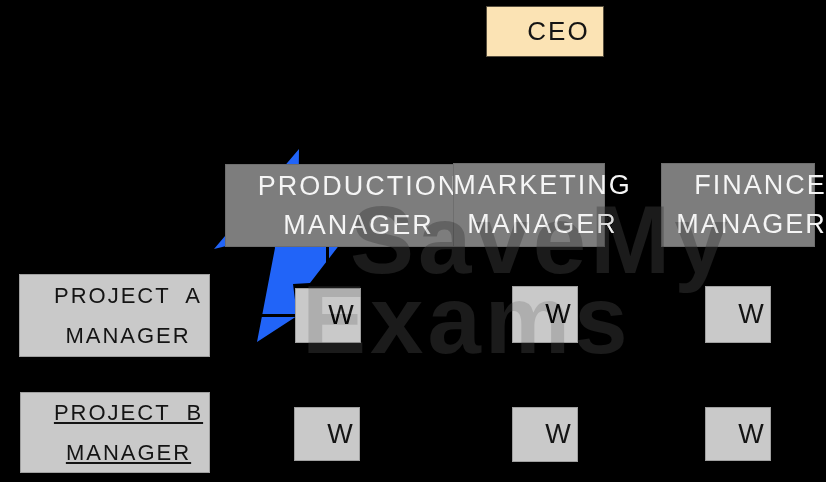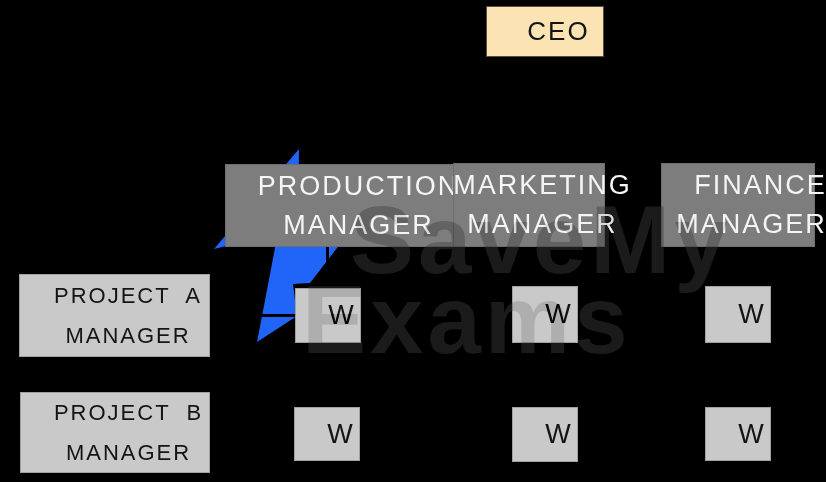--- a/index.html
+++ b/index.html
@@ -38,21 +38,21 @@
   .mgr{background:var(--manager-fill,#7d7d7d);border:1px solid #6e6e6e;
        color:var(--manager-text,#f5f5f5);font-size:27px;line-height:39px;letter-spacing:2px;}
   .mgr-prod{left:225px;top:164px;width:240px;height:83px;}
   .mgr-mkt {left:453px;top:163px;width:152px;height:84px;}
   .mgr-fin {left:661px;top:163px;width:154px;height:84px;text-align:right;}
 
   .lightbox{background:var(--worker-fill,#c9c9c9);border:1px solid #a0a0a0;
             color:var(--dark-text,#141414);}
   .pm{font-size:22px;line-height:40px;letter-spacing:2px;}
   .pm-a{left:19px;top:274px;width:191px;height:83px;}
-  .pm-b{left:20px;top:392px;width:190px;height:81px;}
+  .pm-b{left:20px;top:392px;width:190px;height:81px;text-decoration:underline;}
 
   .w{width:66px;height:57px;font-size:27px;letter-spacing:1px;}
   .w-p1{left:295px;top:288px;height:55px;}
   .w-m1{left:512px;top:286px;}
   .w-f1{left:705px;top:286px;}
   .w-p2{left:294px;top:407px;height:54px;}
   .w-m2{left:512px;top:407px;height:55px;}
   .w-f2{left:705px;top:407px;height:54px;}
 
   

